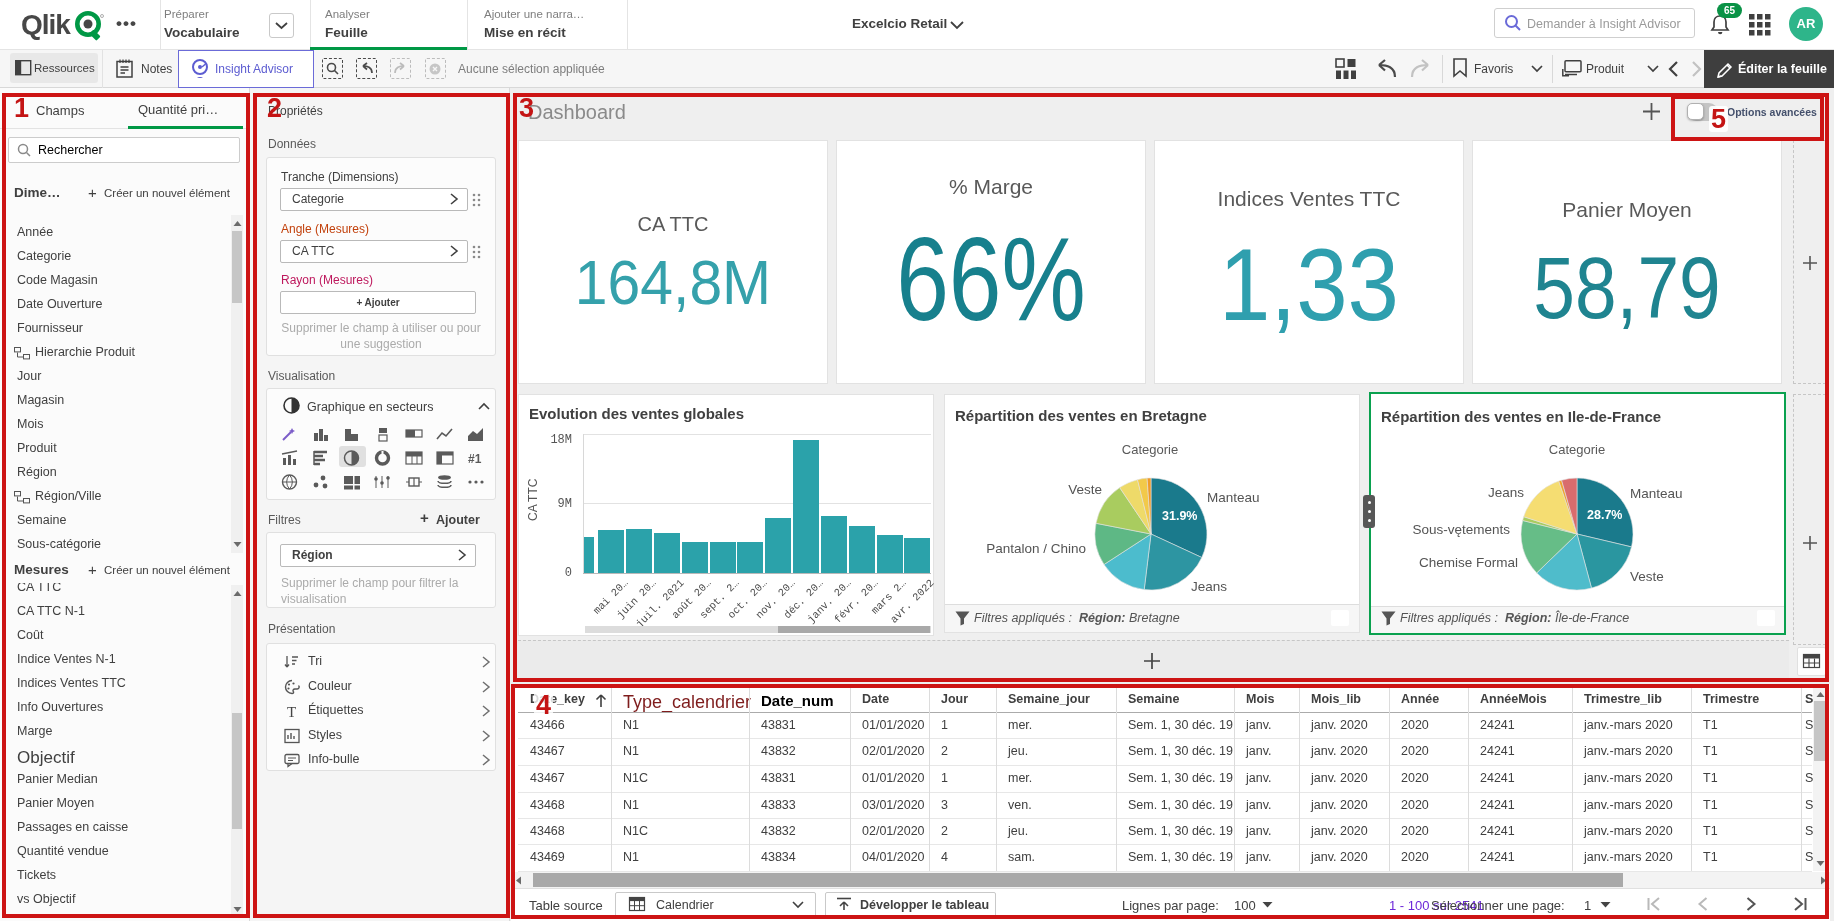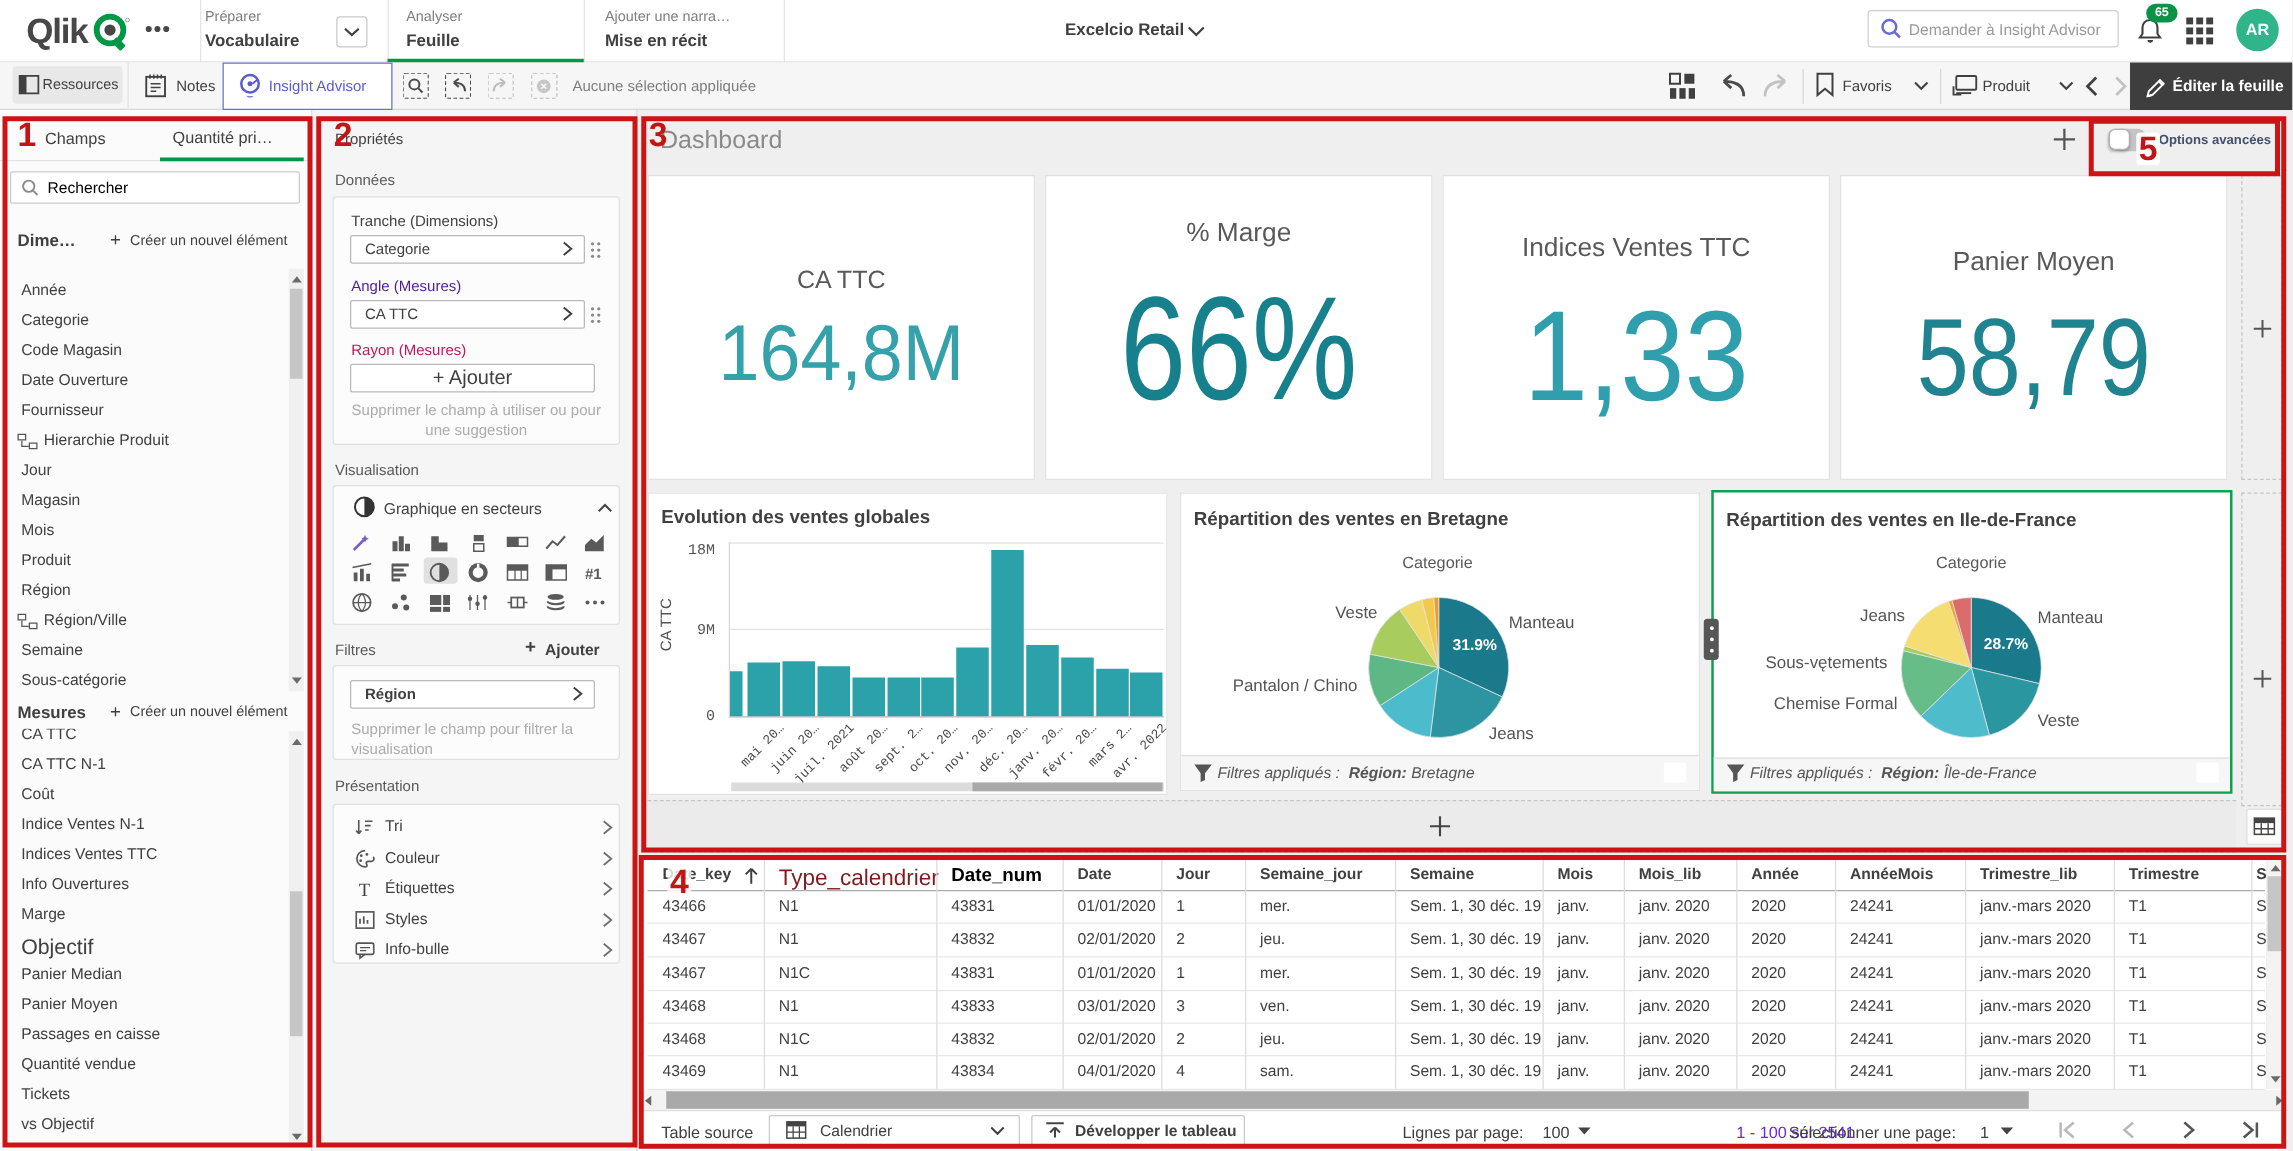--- a/index.html
+++ b/index.html
@@ -230,36 +230,36 @@
     <path d="M1 1 L7 6 L1 11" fill="none" stroke="#404040" stroke-width="1.6"></path>
   </svg>
 <svg class="ab" style="left:472px;top:193px" width="9" height="14">
     <circle cx="2" cy="2" r="1.3" fill="#8a8a8a"></circle>
     <circle cx="7" cy="2" r="1.3" fill="#8a8a8a"></circle>
     <circle cx="2" cy="7" r="1.3" fill="#8a8a8a"></circle>
     <circle cx="7" cy="7" r="1.3" fill="#8a8a8a"></circle>
     <circle cx="2" cy="12" r="1.3" fill="#8a8a8a"></circle>
     <circle cx="7" cy="12" r="1.3" fill="#8a8a8a"></circle>
   </svg>
-<div class="ab" style="left:281px;top:222px;font-size:12px;color:#4c1d95">Angle (Mesures)</div>
+<div class="ab" style="left:281px;top:222px;font-size:12px;color:#c2410c">Angle (Mesures)</div>
 <div class="ab" style="left:280px;top:240px;width:188px;height:23px;background:#fff;border:1px solid #b9b9b9;border-radius:2px"></div>
 <div class="ab" style="left:292px;top:244px;font-size:12px;font-weight:normal;color:#404040">CA TTC</div>
 <svg class="ab" style="left:450px;top:245px" width="8" height="12">
     <path d="M1 1 L7 6 L1 11" fill="none" stroke="#404040" stroke-width="1.6"></path>
   </svg>
 <svg class="ab" style="left:472px;top:245px" width="9" height="14">
     <circle cx="2" cy="2" r="1.3" fill="#8a8a8a"></circle>
     <circle cx="7" cy="2" r="1.3" fill="#8a8a8a"></circle>
     <circle cx="2" cy="7" r="1.3" fill="#8a8a8a"></circle>
     <circle cx="7" cy="7" r="1.3" fill="#8a8a8a"></circle>
     <circle cx="2" cy="12" r="1.3" fill="#8a8a8a"></circle>
     <circle cx="7" cy="12" r="1.3" fill="#8a8a8a"></circle>
   </svg>
 <div class="ab" style="left:281px;top:273px;font-size:12px;color:#be185d">Rayon (Mesures)</div>
-<div class="ab" style="left:280px;top:291px;width:196px;height:23px;background:#fff;border:1px solid #b9b9b9;border-radius:2px;text-align:center;font-size:16px;font-weight:normal;color:#404040;line-height:22px">+ Ajouter</div>
+<div class="ab" style="left:280px;top:291px;width:196px;height:23px;background:#fff;border:1px solid #b9b9b9;border-radius:2px;text-align:center;font-size:10px;font-weight:bold;color:#404040;line-height:22px">+ Ajouter</div>
 <div class="ab" style="left:268px;top:320px;width:226px;text-align:center;font-size:12px;color:#ababab;line-height:16px;white-space:normal">Supprimer le champ à utiliser ou pour<br>une suggestion</div>
 <div class="ab" style="left:268px;top:369px;font-size:12px;color:#595959">Visualisation</div>
 <div class="ab" style="left:266px;top:388px;width:230px;height:112px;background:#fcfcfc;border:1px solid #e0e0e0;border-radius:3px"></div>
 <svg class="ab" style="left:283px;top:397px" width="17" height="17">
     <circle cx="8.5" cy="8.5" r="7.5" fill="none" stroke="#333" stroke-width="1.6"></circle>
     <path d="M8.5 1 A7.5 7.5 0 0 1 8.5 16 Z" fill="#333"></path>
   </svg>
 <div class="ab" style="left:307px;top:400px;font-size:12.5px;color:#404040">Graphique en secteurs</div>
 <svg class="ab" style="left:478px;top:402px" width="12" height="8">
     <path d="M1 7 L6 2 L11 7" fill="none" stroke="#404040" stroke-width="1.6"></path>

